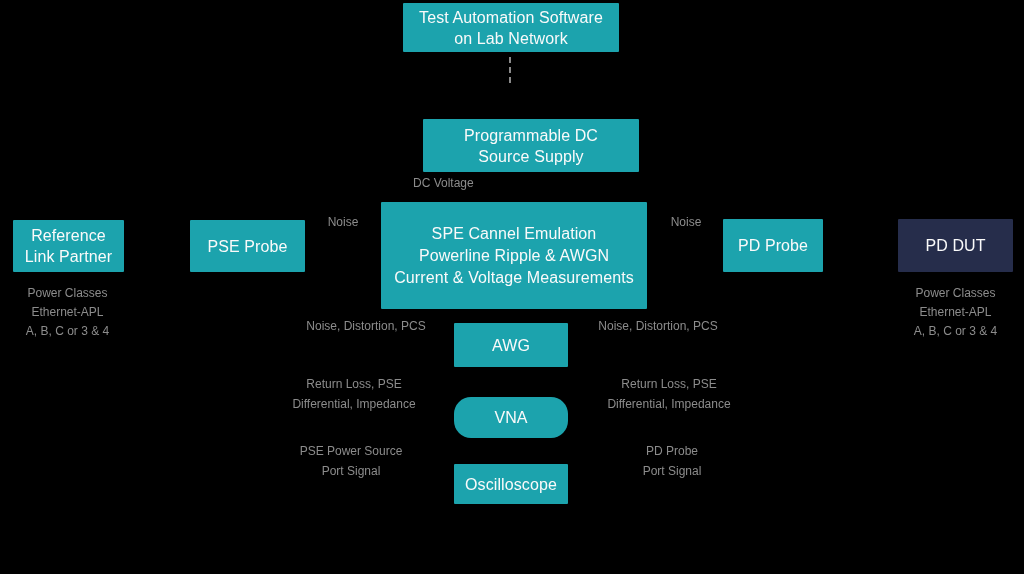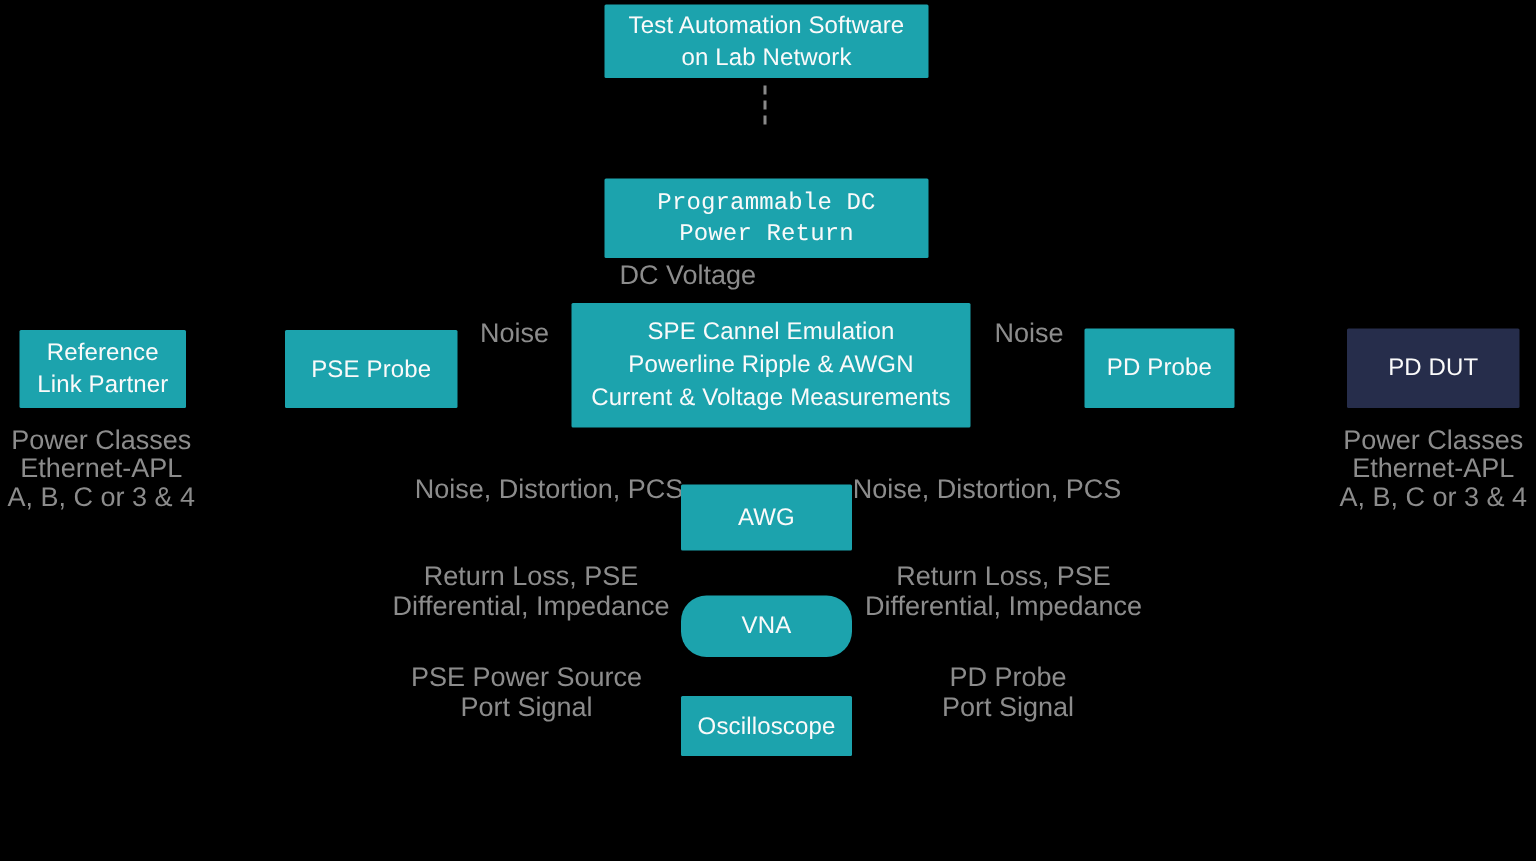--- a/index.html
+++ b/index.html
@@ -32,21 +32,21 @@
   .box.navy {
     background: var(--navy, #262D4B);
   }
   .box .line {
     display: block;
     white-space: nowrap;
   }
   .glabel {
     position: absolute;
     color: var(--label-gray, #8C8C8C);
-    font-size: 18px;
+    font-size: 12px;
     font-weight: 500;
     text-align: center;
     line-height: 20px;
     white-space: nowrap;
   }
   .glabel.left-align { text-align: left; }
   .glabel.tight { line-height: 19px; }
   .glabel .line { display: block; }
   .dashed-connector {
     position: absolute;
@@ -59,28 +59,28 @@
 
 <div id="canvas">
 
   <div class="box" style="left:403px; top:3px; width:216px; height:49px;">
     <span class="line">Test Automation Software</span>
     <span class="line">on Lab Network</span>
   </div>
 
   <div class="dashed-connector" style="left:509px; top:57px; height:26px;"></div>
 
-  <div class="box" style="left:403px; top:119px; width:216px; height:53px;font-family:Liberation Mono, monospace;">
+  <div class="box" style="left:423px; top:119px; width:216px; height:53px;">
     <span class="line">Programmable DC</span>
-    <span class="line">Power Return</span>
+    <span class="line">Source Supply</span>
   </div>
 
   <div class="glabel left-align" style="left:413px; top:173px; width:130px;">DC Voltage</div>
 
-  <div class="box" style="left:381px; top:202px; width:266px; height:83px; line-height:22px;">
+  <div class="box" style="left:381px; top:202px; width:266px; height:107px; line-height:22px;">
     <span class="line">SPE Cannel Emulation</span>
     <span class="line">Powerline Ripple &amp; AWGN</span>
     <span class="line">Current &amp; Voltage Measurements</span>
   </div>
 
   <div class="glabel" style="left:308px; top:212px; width:70px;">Noise</div>
   <div class="glabel" style="left:651px; top:212px; width:70px;">Noise</div>
 
   <div class="box" style="left:13px; top:220px; width:111px; height:52px;">
     <span class="line">Reference</span>

